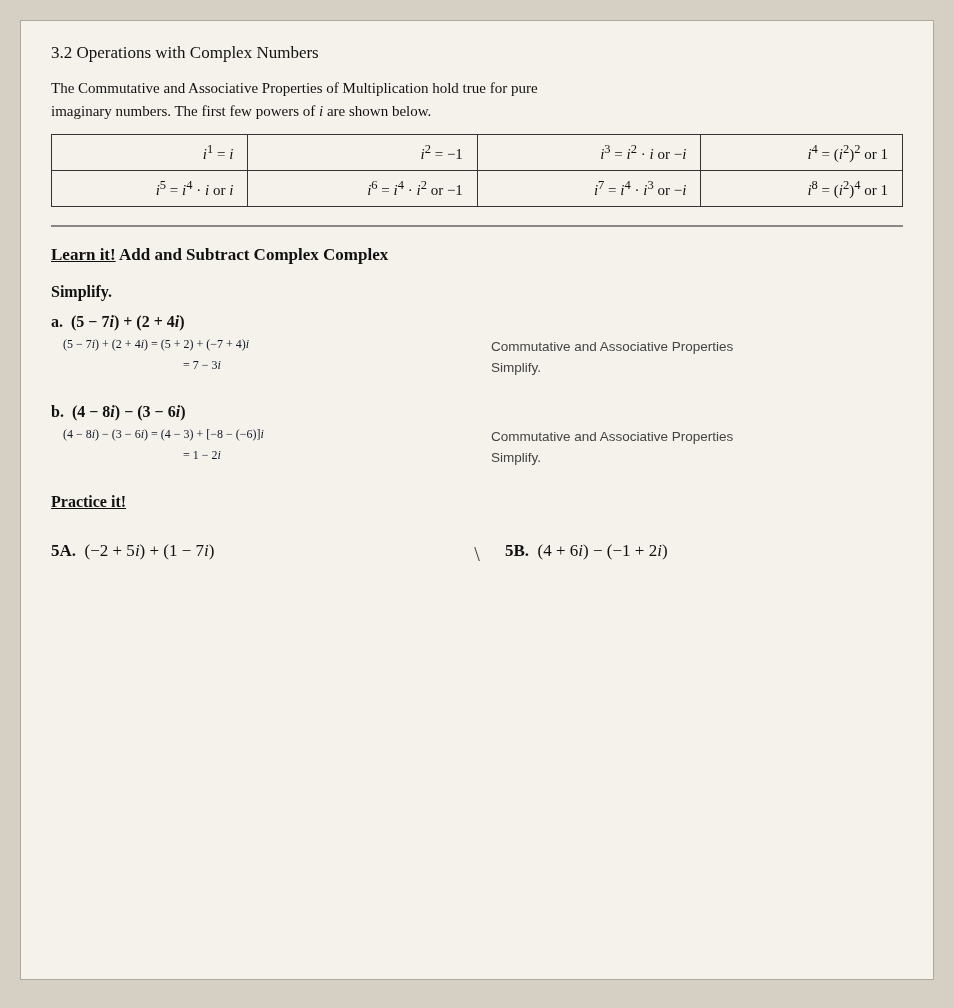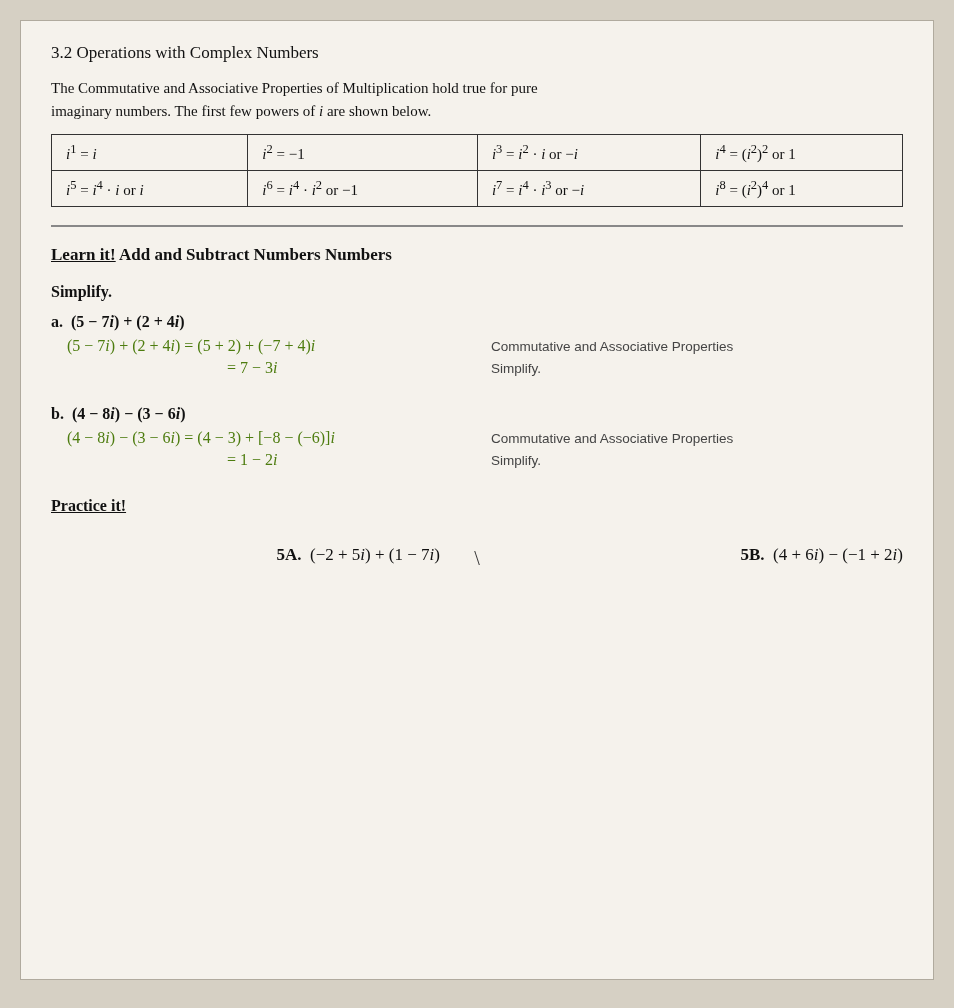--- a/index.html
+++ b/index.html
@@ -38,21 +38,21 @@
     .powers-table {
       border-collapse: collapse;
       width: 100%;
       margin-bottom: 18px;
       font-size: 15px;
     }
 
     .powers-table td {
       border: 1.5px solid #333;
       padding: 7px 14px;
-      text-align: left;
+      text-align: right;
       color: #111;
       background-color: #f5f2ec;
     }
 
     .divider-line {
       border: none;
       border-top: 2px solid #888;
       margin: 10px 0 18px 0;
     }
 
@@ -88,22 +88,22 @@
       color: #111;
     }
 
     .step-row {
       display: flex;
       align-items: flex-start;
       margin-bottom: 4px;
     }
 
     .step-math {
-      font-size: 16px;
-      color: #4d7c0f;
+      font-size: 12px;
+      color: #0f172a;
       min-width: 420px;
     }
 
     .step-note {
       font-size: 13.5px;
       color: #444;
       margin-left: 20px;
       padding-top: 2px;
       font-style: normal;
       font-family: Arial, sans-serif;
@@ -118,22 +118,21 @@
       font-size: 16px;
       font-weight: bold;
       text-decoration: underline;
       margin-bottom: 30px;
       color: #111;
     }
 
     .practice-problems {
       display: flex;
       align-items: flex-start;
-      gap: 17px;
-      text-align: right;
+      gap: 8px;
     }
 
     .practice-problem {
       font-size: 17px;
       color: #111;
       flex: 1;
     }
 
     .practice-number {
       font-weight: bold;
@@ -175,21 +174,21 @@
         <td><em>i</em><sup>6</sup> = <em>i</em><sup>4</sup> · <em>i</em><sup>2</sup> or −1</td>
         <td><em>i</em><sup>7</sup> = <em>i</em><sup>4</sup> · <em>i</em><sup>3</sup> or −<em>i</em></td>
         <td><em>i</em><sup>8</sup> = (<em>i</em><sup>2</sup>)<sup>4</sup> or 1</td>
       </tr>
     </tbody>
   </table>
 
   <hr class="divider-line">
 
   <div class="learn-it-heading">
-    <span class="underline">Learn it!</span><span> Add and Subtract Numbers Numbers</span>
+    <span class="underline">Learn it!</span><span> Add and Subtract Complex Complex</span>
   </div>
 
   <div class="simplify-label">
     <span>Simplify.</span>
   </div>
 
   <div class="problem-block">
     <div class="problem-label">
       <span>a.&nbsp;&nbsp;</span><span>(5 − 7<em>i</em>) + (2 + 4<em>i</em>)</span>
     </div>

